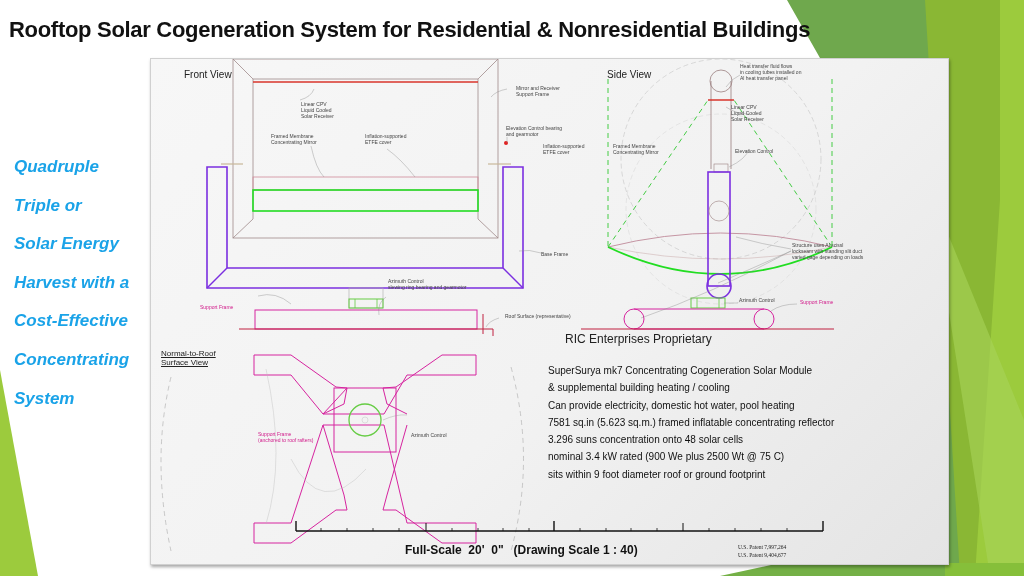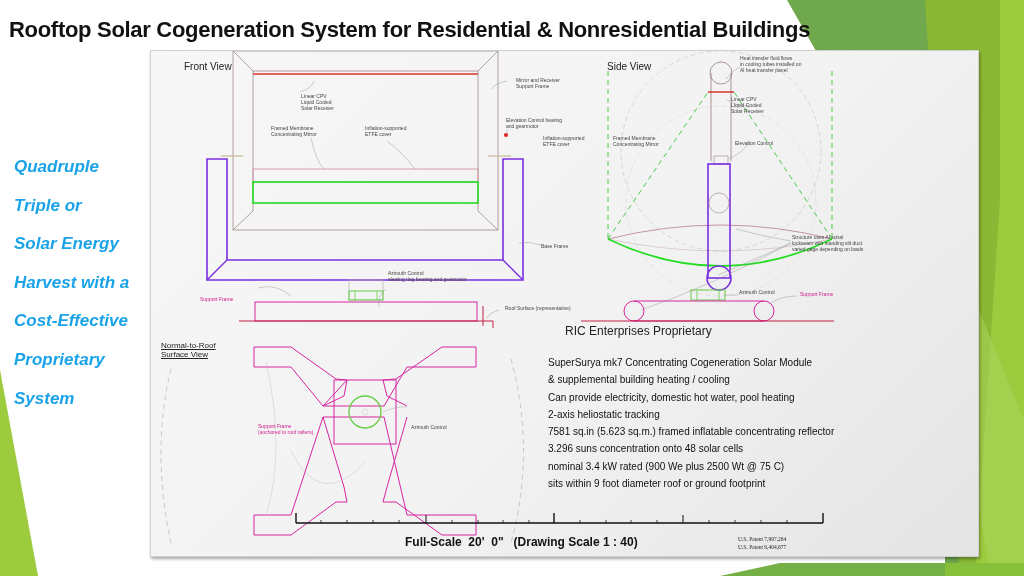--- a/index.html
+++ b/index.html
@@ -1,21 +1,21 @@
 <!DOCTYPE html>
 <html><head>
 <meta charset="utf-8">
 <style>
   html, body { margin:0; padding:0; }
   body { width:1024px; height:576px; position:relative; overflow:hidden; background:#ffffff; font-family:"Liberation Sans", sans-serif; }
   .bg-green { position:absolute; inset:0; pointer-events:none; }
   .title { position:absolute; left:9px; top:17px; font-size:22px; font-weight:bold; color:#111; letter-spacing:-0.3px; white-space:nowrap; }
   .tagline { position:absolute; left:14px; top:155px; width:140px; }
   .tagline div { font-size:17px; font-weight:bold; font-style:italic; color:#1aa3e8; height:38.6px; line-height:24px; white-space:nowrap; }
-  .panel { position:absolute; left:150px; top:50px; width:797px; height:505px; background:linear-gradient(135deg,#f7f7f7 0%,#f2f2f2 55%,#e4e4e4 100%); box-shadow:1px 2px 3px rgba(0,0,0,0.35); border:1px solid #d0d0d0; overflow:hidden;padding-left:30px; }
+  .panel { position:absolute; left:150px; top:58px; width:797px; height:505px; background:linear-gradient(135deg,#f7f7f7 0%,#f2f2f2 55%,#e4e4e4 100%); box-shadow:1px 2px 3px rgba(0,0,0,0.35); border:1px solid #d0d0d0; overflow:hidden; }
   .panel svg { position:absolute; left:0; top:0; }
   .lbl { position:absolute; font-size:5px; color:#444; line-height:6px; white-space:pre; }
   .lbl.pink { color:#d11a8a; }
   .view { position:absolute; font-size:10px; color:#222; line-height:11px; white-space:pre; }
   .proprietary { position:absolute; left:414px; top:226px; font-size:12px; color:#222; white-space:nowrap;margin-top:47px; }
   .specs { position:absolute; left:397px; top:303px; font-size:10px; color:#111; line-height:17.3px; }
   .specs div { white-space:nowrap; }
   .scale-label { position:absolute; left:254px; top:484px; font-size:12px; font-weight:bold; color:#111; white-space:pre; }
   .patents { position:absolute; left:587px; top:484px; font-family:"Liberation Serif", serif; font-size:5.5px; color:#222; line-height:8px; }
 </style>
@@ -33,21 +33,21 @@
 </svg>
 
 <div class="title">Rooftop Solar Cogeneration System for Residential &amp; Nonresidential Buildings</div>
 
 <div class="tagline">
   <div>Quadruple</div>
   <div>Triple or</div>
   <div>Solar Energy</div>
   <div>Harvest with a</div>
   <div>Cost-Effective</div>
-  <div>Proprietary</div>
+  <div>Concentrating</div>
   <div>System</div>
 </div>
 
 <div class="panel">
   <svg width="797" height="505" viewBox="0 0 797 505">
 
     <g fill="none">
 
       <rect x="82" y="0" width="265" height="179" stroke="#a08a8a" stroke-width="0.8"></rect>
       <line x1="82" y1="0" x2="102" y2="20" stroke="#a08a8a" stroke-width="0.8"></line>
@@ -225,21 +225,20 @@
   <div class="lbl pink" style="left:107px;top:372px;">Support Frame
 (anchored to roof rafters)</div>
   <div class="lbl" style="left:260px;top:373px;">Azimuth Control</div>
 
   <div class="proprietary">RIC Enterprises Proprietary</div>
 
   <div class="specs">
     <div>SuperSurya mk7 Concentrating Cogeneration Solar Module</div>
     <div>&amp; supplemental building heating / cooling</div>
     <div>Can provide electricity, domestic hot water, pool heating</div>
-    <div>2-axis heliostatic tracking</div>
     <div>7581 sq.in (5.623 sq.m.) framed inflatable concentrating reflector</div>
     <div>3.296 suns concentration onto 48 solar cells</div>
     <div>nominal 3.4 kW rated (900 We plus 2500 Wt @ 75 C)</div>
     <div>sits within 9 foot diameter roof or ground footprint</div>
   </div>
 
   <div class="scale-label">Full-Scale  20'  0"   (Drawing Scale 1 : 40)</div>
   <div class="patents">
     <div>U.S. Patent 7,997,264</div>
     <div>U.S. Patent 9,404,677</div>

